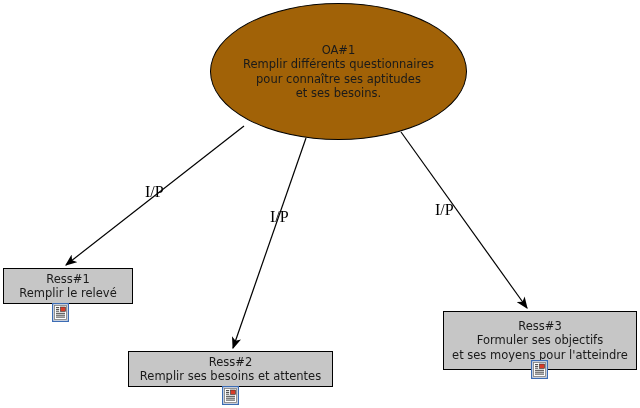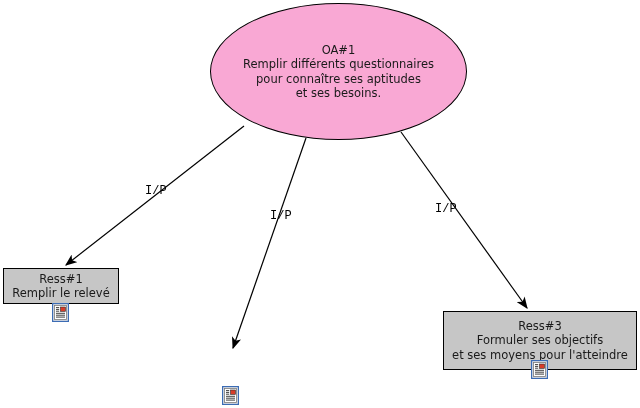--- a/index.html
+++ b/index.html
@@ -20,21 +20,21 @@
     top: 0;
     width: 640px;
     height: 408px;
   }
   
   .ellipse-node {
     position: absolute;
     box-sizing: border-box;
     border: 1px solid #000000;
     border-radius: 50%;
-    background: #f9a8d4;
+    background: #a16207;
     display: flex;
     align-items: center;
     justify-content: center;
     text-align: center;
     color: #1a1a1a;
   }
   .ellipse-text {
     font-size: 11.5px;
     line-height: 14.5px;
     white-space: pre-line;
@@ -65,22 +65,22 @@
   }
   
   .doc-icon {
     position: absolute;
     width: 17px;
     height: 19px;
   }
   
   .edge-label {
     position: absolute;
-    font-family: Liberation Mono, monospace;
-    font-size: 12px;
+    font-family: Liberation Serif, serif;
+    font-size: 16px;
     line-height: 13px;
     color: #000000;
     white-space: nowrap;
   }
   svg { display: block; }
 </style>
 </head>
 <body>
 
 <div id="canvas">
@@ -111,21 +111,21 @@
 
   <div class="edge-label" style="left:435px; top:203px;">I/P</div>
 
   <div class="ellipse-node" style="left:210px; top:3px; width:257px; height:137px;">
     <div class="ellipse-text">OA#1
 Remplir différents questionnaires
 pour connaître ses aptitudes
 et ses besoins.</div>
   </div>
 
-  <div class="res-node" style="left:3px; top:268px; width:116px; height:36px;">
+  <div class="res-node" style="left:3px; top:268px; width:130px; height:36px;">
     <div class="res-box">
       <div class="res-text">Ress#1
 Remplir le relevé</div>
     </div>
   </div>
   <div class="doc-icon" style="left:52px; top:303px;">
     <svg width="17" height="19" viewBox="0 0 17 19">
       <rect x="0.5" y="0.5" width="16" height="18" fill="#e8e8e8" stroke="#3c6cb4" stroke-width="1.4"></rect>
       <rect x="2.5" y="2.5" width="12" height="14" fill="#ffffff" stroke="#7a7a7a" stroke-width="0.8"></rect>
       <rect x="8.5" y="4" width="5" height="4.4" fill="#d83c28" stroke="#2a2a2a" stroke-width="0.6"></rect>
@@ -133,20 +133,26 @@
         <line x1="4" y1="4.6" x2="7.2" y2="4.6"></line>
         <line x1="4" y1="6.4" x2="7.2" y2="6.4"></line>
         <line x1="4" y1="8.2" x2="7.2" y2="8.2"></line>
         <line x1="4" y1="10.3" x2="13" y2="10.3"></line>
         <line x1="4" y1="12.2" x2="13" y2="12.2"></line>
         <line x1="4" y1="14.1" x2="13" y2="14.1"></line>
       </g>
     </svg>
   </div>
 
+  <div class="res-node" style="left:128px; top:351px; width:205px; height:36px;">
+    <div class="res-box">
+      <div class="res-text">Ress#2
+Remplir ses besoins et attentes</div>
+    </div>
+  </div>
   <div class="doc-icon" style="left:222px; top:386px;">
     <svg width="17" height="19" viewBox="0 0 17 19">
       <rect x="0.5" y="0.5" width="16" height="18" fill="#e8e8e8" stroke="#3c6cb4" stroke-width="1.4"></rect>
       <rect x="2.5" y="2.5" width="12" height="14" fill="#ffffff" stroke="#7a7a7a" stroke-width="0.8"></rect>
       <rect x="8.5" y="4" width="5" height="4.4" fill="#d83c28" stroke="#2a2a2a" stroke-width="0.6"></rect>
       <g stroke="#2a2a2a" stroke-width="0.9">
         <line x1="4" y1="4.6" x2="7.2" y2="4.6"></line>
         <line x1="4" y1="6.4" x2="7.2" y2="6.4"></line>
         <line x1="4" y1="8.2" x2="7.2" y2="8.2"></line>
         <line x1="4" y1="10.3" x2="13" y2="10.3"></line>

